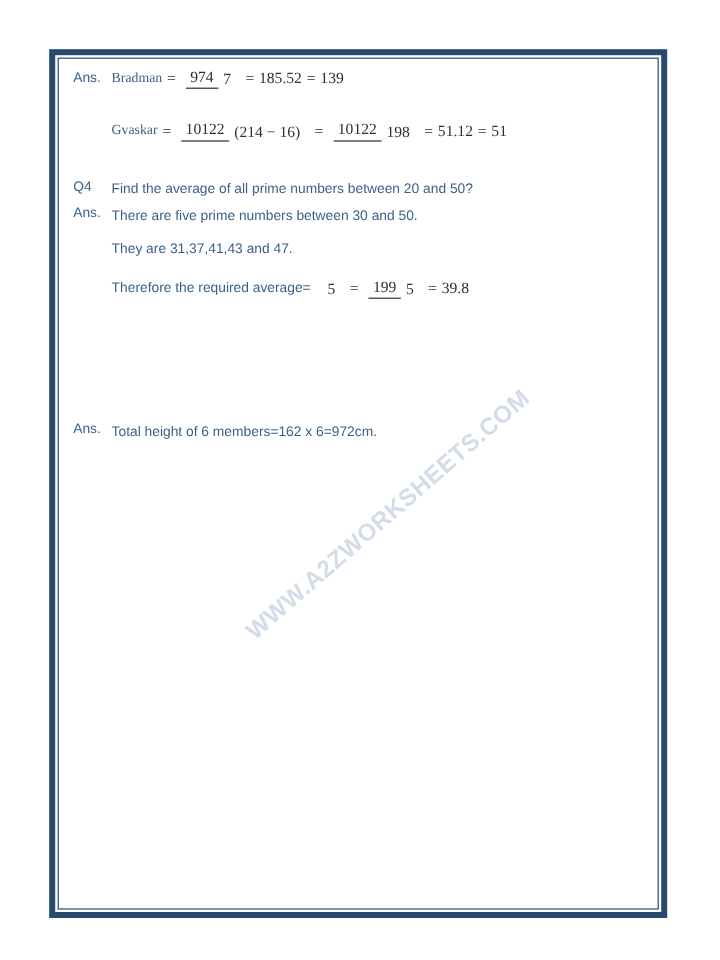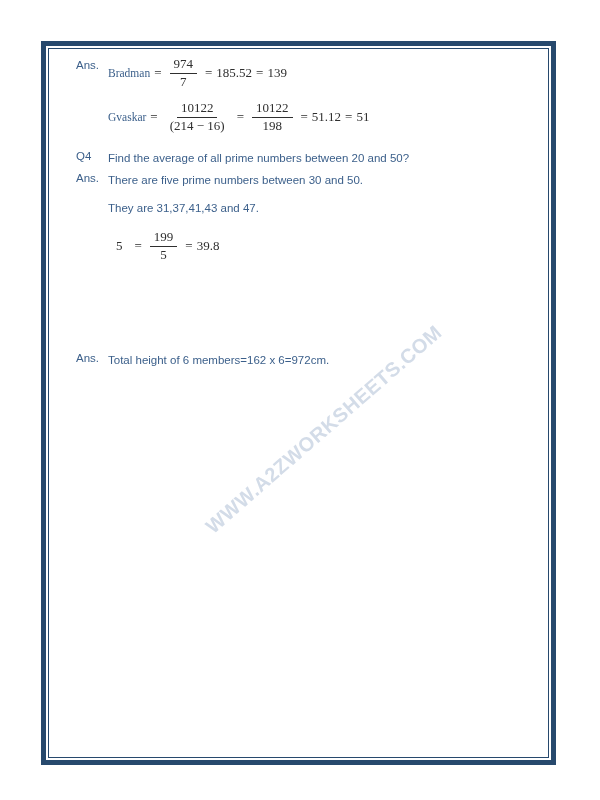--- a/index.html
+++ b/index.html
@@ -52,21 +52,21 @@
     color: #ccd6e4;
     opacity: 0.85;
     white-space: nowrap;
     pointer-events: none;
     z-index: 5;
   }
 
   
   .content {
     position: absolute;
-    left: 15px;
+    left: 0;
     top: 0;
     width: 515px;
     height: 724px;
     z-index: 10;
   }
   .row {
     position: absolute;
     display: flex;
     align-items: flex-start;
   }
@@ -92,21 +92,21 @@
     font-family: "Liberation Serif", serif;
     color: #2f2f2f;
     font-size: 13px;
     display: inline-flex;
     align-items: center;
     white-space: nowrap;
   }
   .math .op { margin: 0 4px; }
   .frac {
     display: inline-flex;
-    flex-direction: column;
+    flex-direction: row;
     align-items: center;
     vertical-align: middle;
     margin: 0 4px;
     line-height: 1.12;
   }
   .frac .num {
     padding: 0 4px 1px 4px;
     border-bottom: 1px solid #2f2f2f;
   }
   .frac .den {
@@ -172,20 +172,21 @@
     <div class="row" style="left:15px; top:124px; width:470px;">
       <div class="label">Ans.</div>
       <div class="body-text" style="width:430px;">There are five prime numbers between 30 and 50.</div>
     </div>
 
     <div class="row" style="left:47px; top:152px;">
       <div class="body-text">They are 31,37,41,43 and 47.</div>
     </div>
 
     <div class="row" style="left:47px; top:184px; align-items:center;">
+      <div class="body-text" style="margin-right:6px;">Therefore the required average=</div>
       <div class="math">
         <span class="frac">
           <span class="den">5</span>
         </span>
         <span class="op">=</span>
         <span class="frac">
           <span class="num">199</span>
           <span class="den">5</span>
         </span>
         <span class="op">=</span>

